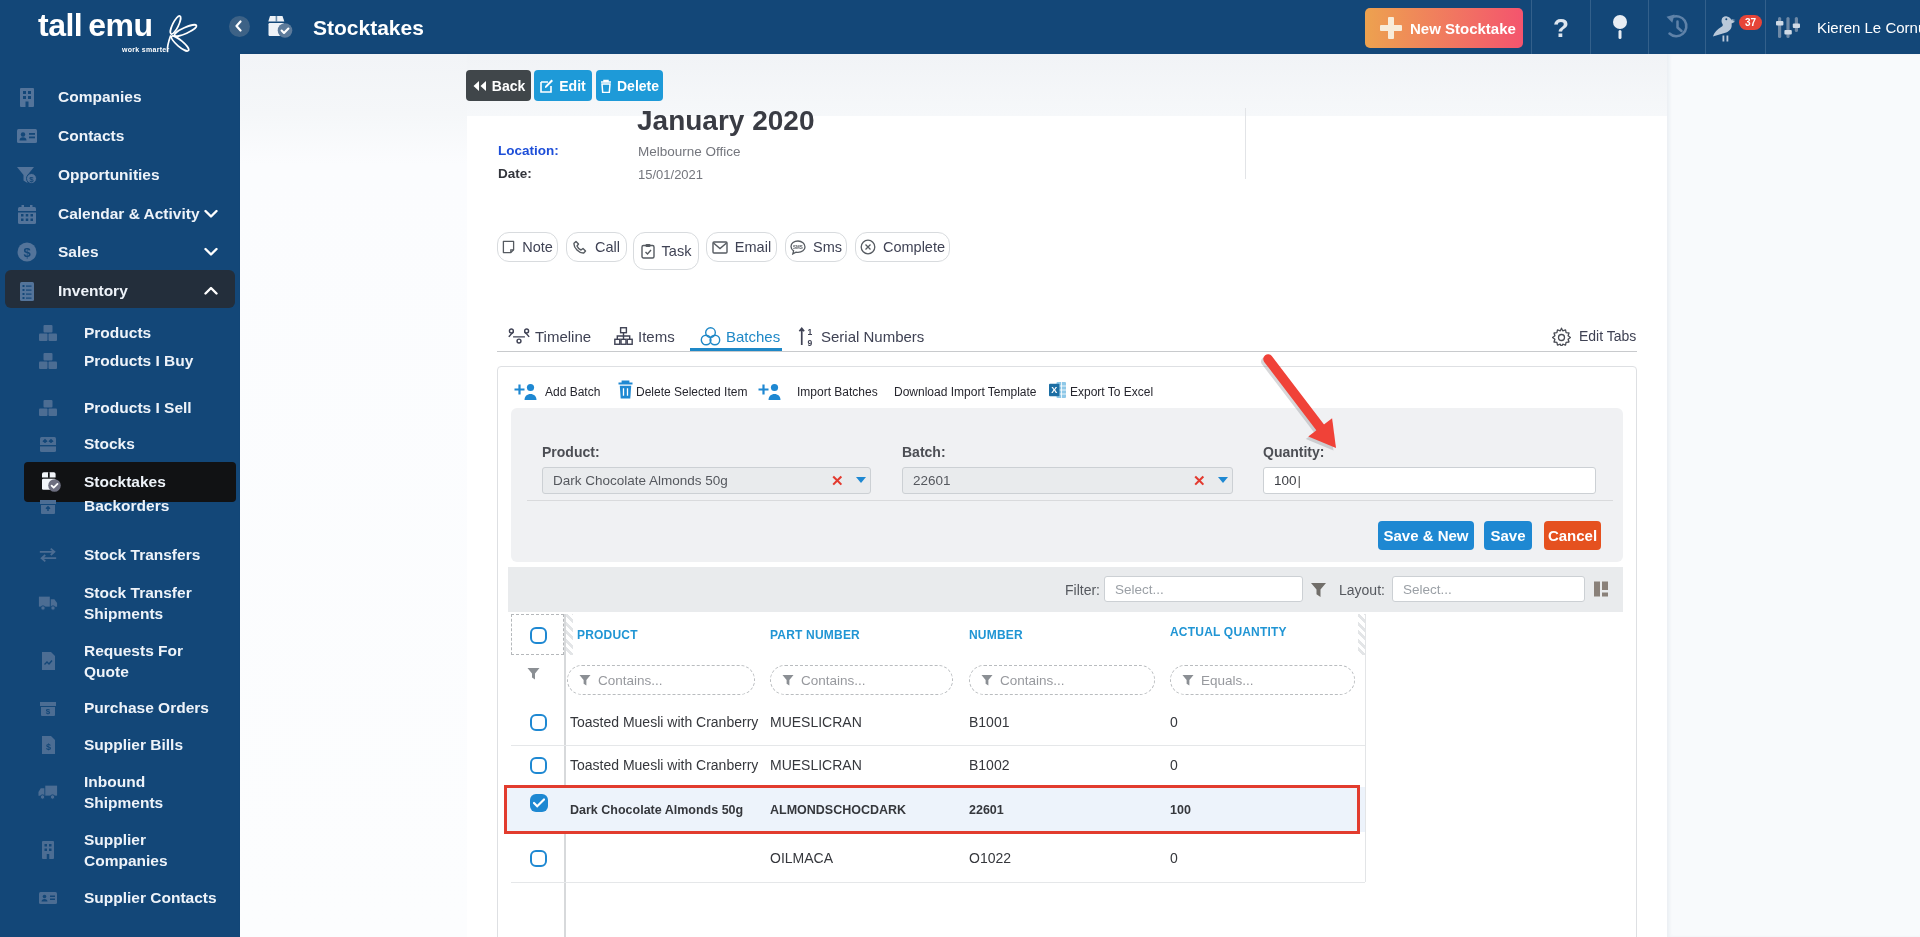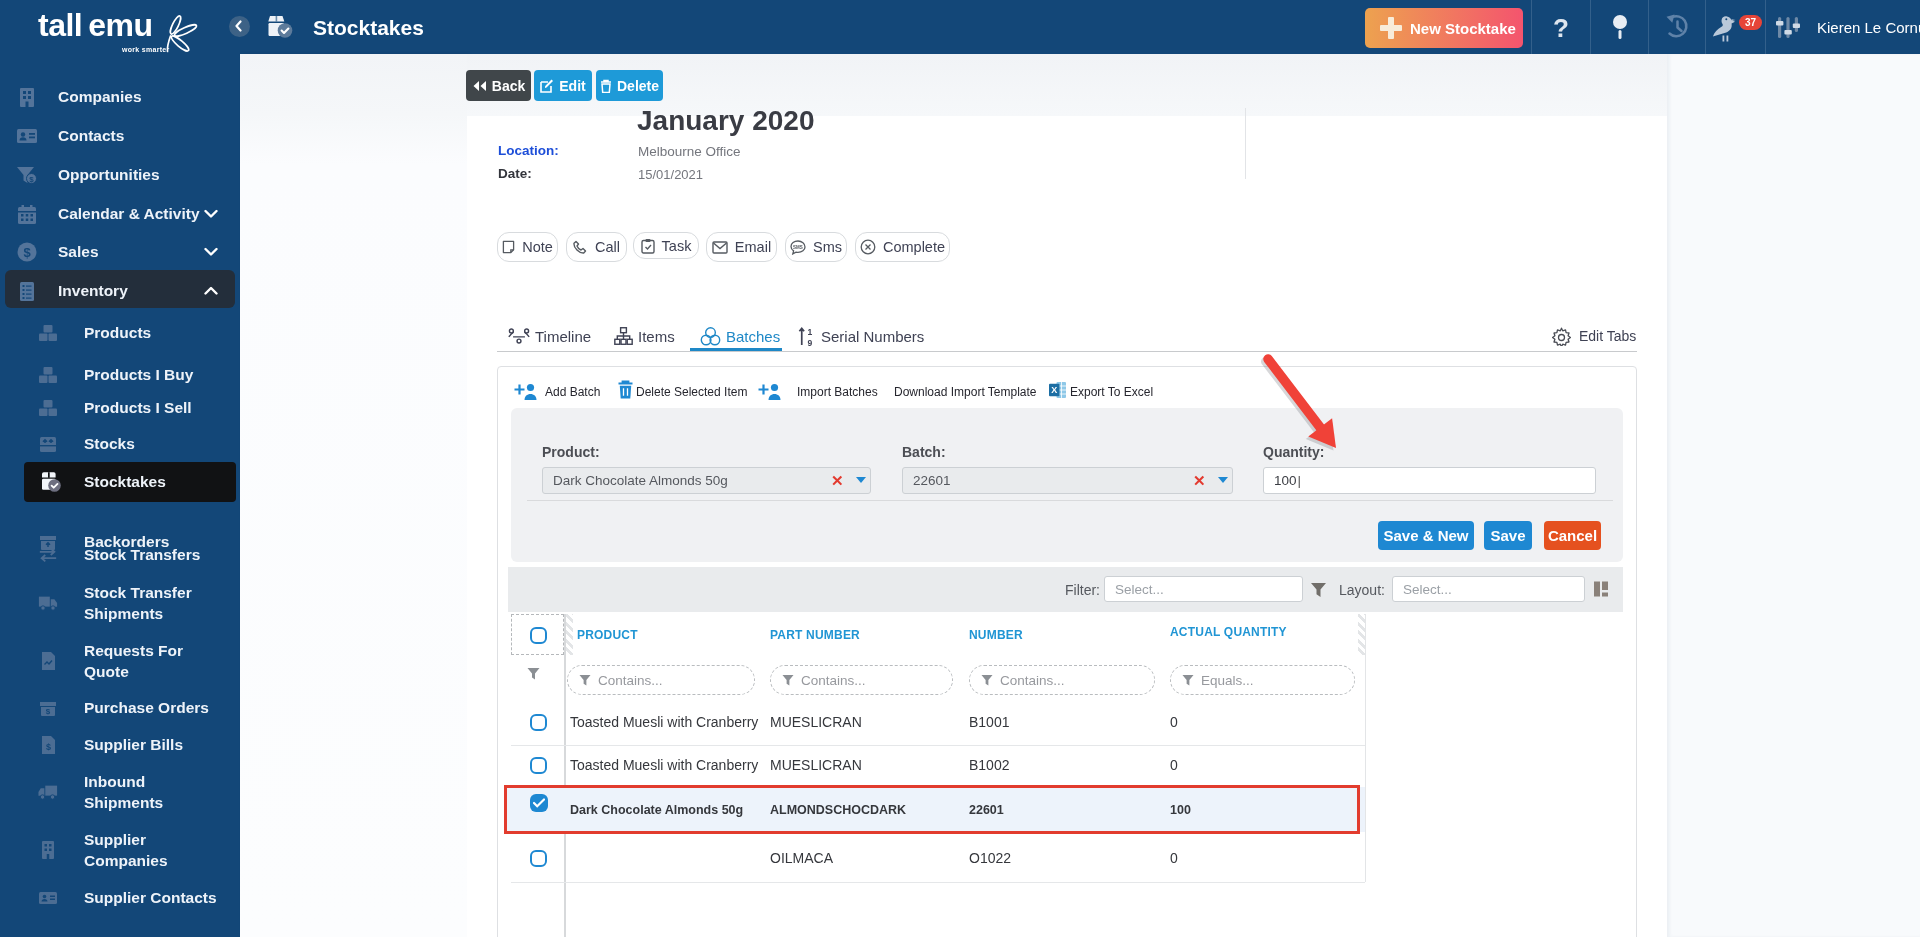--- a/index.html
+++ b/index.html
@@ -201,21 +201,21 @@
   <div class="mitem sub" style="top:260px;height:38px;">
         <svg class="sico" viewBox="0 0 20 20">
           <g fill="#4c6d93">
             <rect x="5.5" y="2" width="9" height="7.5" rx="1"></rect>
             <rect x="1" y="10.5" width="8.5" height="7.5" rx="1"></rect>
             <rect x="10.5" y="10.5" width="8.5" height="7.5" rx="1"></rect>
           </g>
         </svg>
         <span class="slbl">Products</span>
       </div>
-  <div class="mitem sub" style="top:302px;height:38px;">
+  <div class="mitem sub" style="top:288px;height:38px;">
         <svg class="sico" viewBox="0 0 20 20">
           <g fill="#4c6d93">
             <rect x="5.5" y="2" width="9" height="7.5" rx="1"></rect>
             <rect x="1" y="10.5" width="8.5" height="7.5" rx="1"></rect>
             <rect x="10.5" y="10.5" width="8.5" height="7.5" rx="1"></rect>
           </g>
         </svg>
         <span class="slbl">Products I Buy</span>
       </div>
   <div class="mitem sub" style="top:335px;height:38px;">
@@ -242,21 +242,21 @@
   <div class="mitem sub" style="top:408px;height:40px;">
         <svg class="sico" style="width:24px;height:24px;" viewBox="0 0 24 24">
           <path d="M4 4 q0-1.8 1.8-1.8 h10 q1.8 0 1.8 1.8 v3.5 h-13.6 z" fill="#f2f5f9"></path>
           <rect x="4" y="8.7" width="13.6" height="11" rx="1.3" fill="#f2f5f9"></rect>
           <rect x="10" y="2.2" width="1.7" height="5.6" fill="#111214"></rect>
           <circle cx="16.5" cy="15.5" r="6.3" fill="#6e6f80"></circle>
           <path d="M13.6 15.6 l2.1 2.1 l3.8 -3.8" stroke="#fff" stroke-width="1.8" fill="none" stroke-linecap="round" stroke-linejoin="round"></path>
         </svg>
         <span class="slbl">Stocktakes</span>
       </div>
-  <div class="mitem sub" style="top:469px;height:38px;text-align:right;">
+  <div class="mitem sub" style="top:433px;height:38px;text-align:right;">
         <svg class="sico" viewBox="0 0 20 20">
           <path d="M2 4 h16 v4 h-16 z M3 9 h14 v8 q0 1 -1 1 h-12 q-1 0 -1 -1 z" fill="#4c6d93"></path>
           <path d="M10 15 v-4 m-2 1.8 l2-2 l2 2" stroke="#134778" stroke-width="1.5" fill="none"></path>
         </svg>
         <span class="slbl">Backorders</span>
       </div>
   <div class="mitem sub" style="top:482px;height:38px;">
         <svg class="sico" viewBox="0 0 22 16">
           <g stroke="#4c6d93" stroke-width="2" fill="none">
             <path d="M2 4.5 h16 m-4 -3.5 l4 3.5 l-4 3.5" fill="none"></path>
@@ -352,21 +352,21 @@
   <div class="abs" style="left:171px;top:113px;font-size:13px;color:#74767d;">15/01/2021</div>
   <div class="abs" style="left:778px;top:54px;width:1px;height:71px;background:#e2e4e7;"></div>
 
   <div class="actbtn" style="left:30px;top:178px;width:61px;height:30px;"><svg width="13" height="14" viewBox="0 0 14 15">
           <path d="M1.5 1.5 h11 v9 l-3 3 h-8 z" stroke="#565b61" stroke-width="1.4" fill="none" stroke-linejoin="round"></path>
           <path d="M12.5 10.5 h-3 v3" stroke="#565b61" stroke-width="1.4" fill="none"></path>
         </svg>Note</div>
   <div class="actbtn" style="left:99px;top:178px;width:61px;height:30px;"><svg width="15" height="15" viewBox="0 0 15 15">
           <path d="M3 1.5 l2.5 2.5 -1.5 2 c0.7 1.8 2.2 3.3 4 4 l2 -1.5 2.5 2.5 -1.8 2 c-4.6 0.4 -10.1 -5 -9.7 -9.7 z" stroke="#565b61" stroke-width="1.4" fill="none" stroke-linejoin="round"></path>
         </svg>Call</div>
-  <div class="actbtn" style="left:166px;top:178px;width:66px;height:27px;"><svg width="14" height="16" viewBox="0 0 14 16">
+  <div class="actbtn" style="left:166px;top:178px;width:66px;height:38px;"><svg width="14" height="16" viewBox="0 0 14 16">
           <rect x="1" y="2.5" width="12" height="12.5" rx="1.5" stroke="#565b61" stroke-width="1.4" fill="none"></rect>
           <rect x="4.5" y="1" width="5" height="3" rx="1" fill="#565b61"></rect>
           <path d="M4.5 9 l2 2 l3.5 -4" stroke="#565b61" stroke-width="1.4" fill="none"></path>
         </svg>Task</div>
   <div class="actbtn" style="left:239px;top:178px;width:71px;height:30px;"><svg width="16" height="13" viewBox="0 0 16 13">
           <rect x="1" y="1" width="14" height="11" rx="1" stroke="#565b61" stroke-width="1.4" fill="none"></rect>
           <path d="M1.5 2 L8 7.5 L14.5 2" stroke="#565b61" stroke-width="1.4" fill="none"></path>
         </svg>Email</div>
   <div class="actbtn" style="left:318px;top:178px;width:62px;height:30px;"><svg width="16" height="15" viewBox="0 0 16 15">
           <path d="M8 1 c-3.9 0 -7 2.4 -7 5.5 c0 1.8 1 3.3 2.6 4.4 l-0.8 3 l3.2 -1.7 c0.6 0.1 1.3 0.2 2 0.2 c3.9 0 7 -2.4 7 -5.5 s-3.1 -5.9 -7 -5.9 z" stroke="#565b61" stroke-width="1.3" fill="none"></path>

